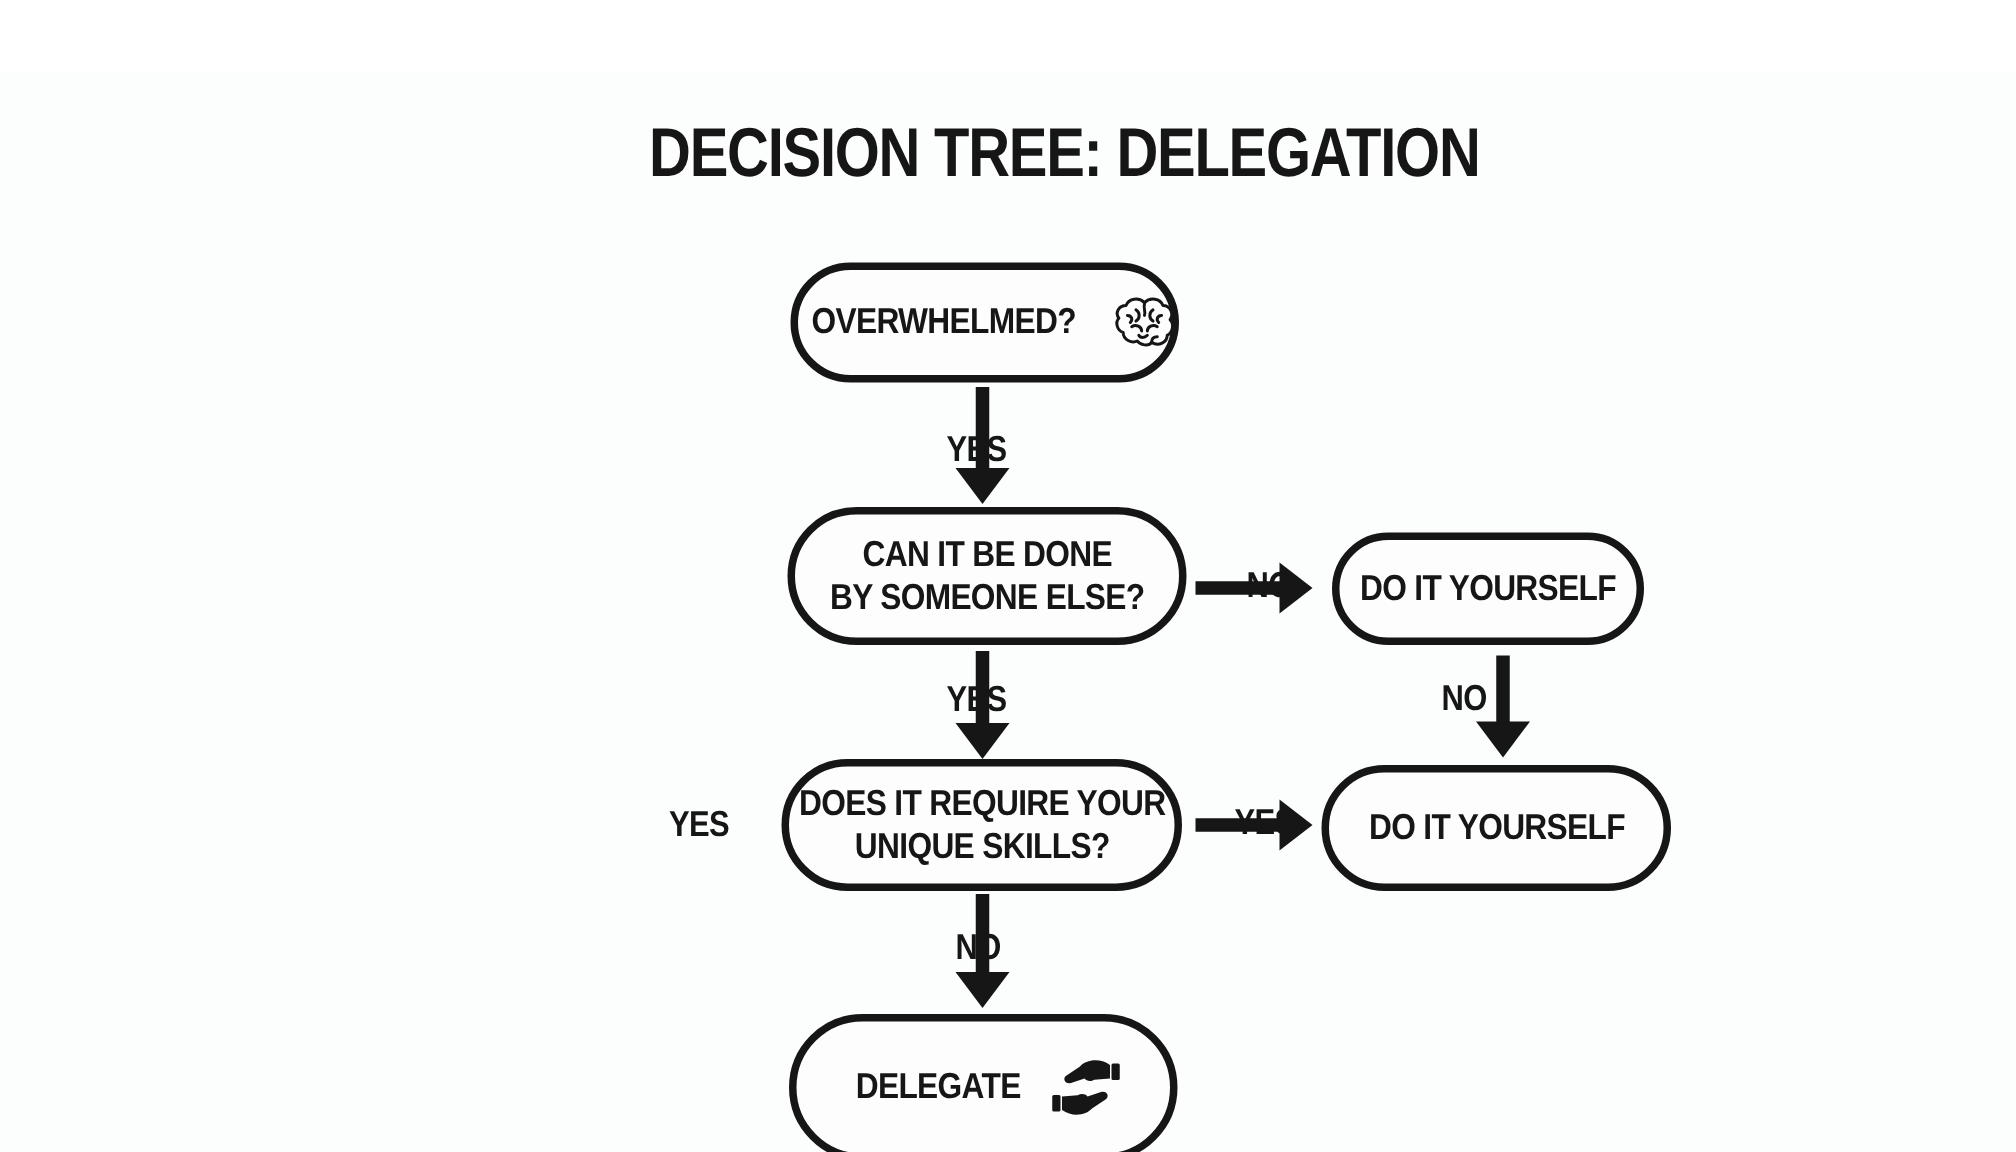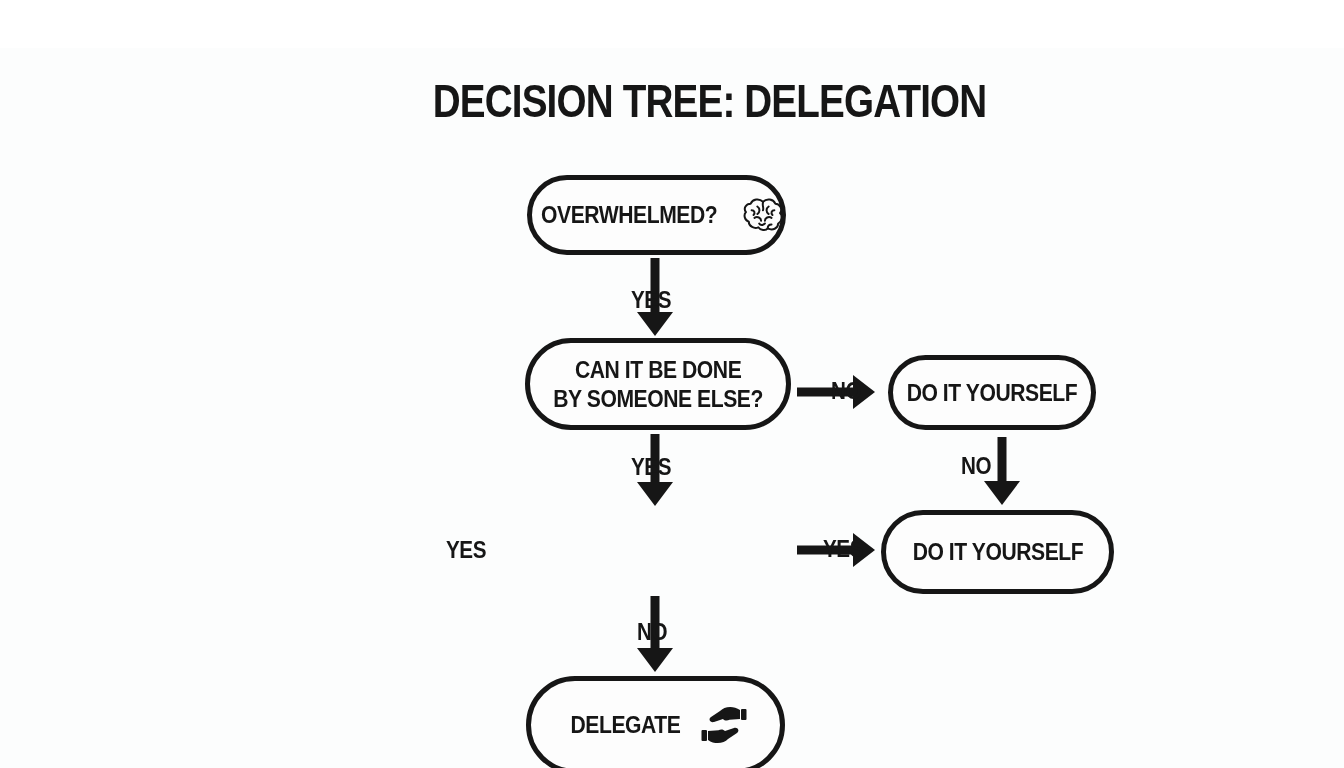--- a/index.html
+++ b/index.html
@@ -97,20 +97,26 @@
   <span class="edge-label" style="left:651px;top:419px;">YES</span>
 
   <div class="v-arrow" style="left:984px;top:389px;height:68px;">
     <div class="shaft"></div>
     <div class="head"></div>
   </div>
   <span class="edge-label" style="left:976px;top:418px;">NO</span>
 
   <span class="edge-label" style="left:466px;top:502px;">YES</span>
 
+  <div class="node" style="left:521px;top:458px;width:267px;height:88px;">
+    <span class="txt">
+      <span>DOES IT REQUIRE YOUR</span>
+      <span>UNIQUE SKILLS?</span>
+    </span>
+  </div>
 
   <div class="h-arrow" style="left:797px;top:485px;width:78px;">
     <div class="shaft"></div>
     <div class="head"></div>
   </div>
   <span class="edge-label" style="left:843px;top:501px;">YES</span>
 
   <div class="node" style="left:881px;top:462px;width:233px;height:84px;">
     <span class="txt">DO IT YOURSELF</span>
   </div>

